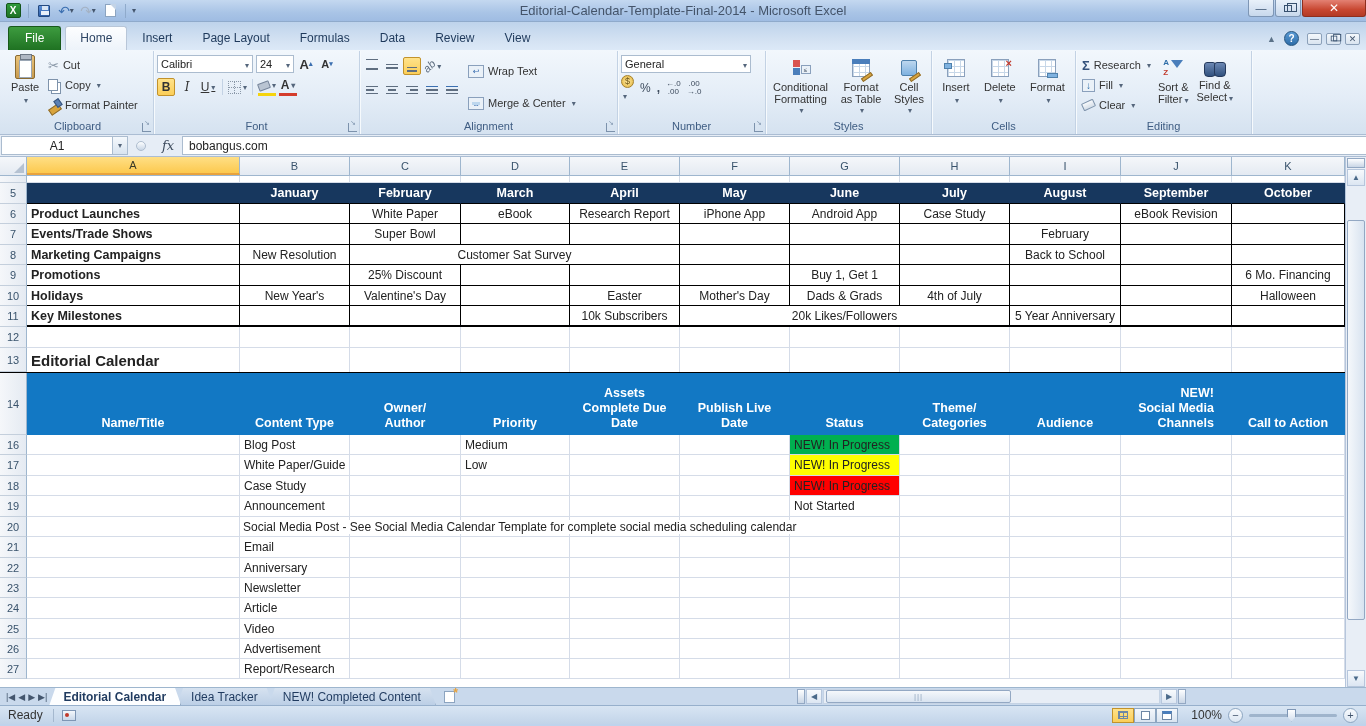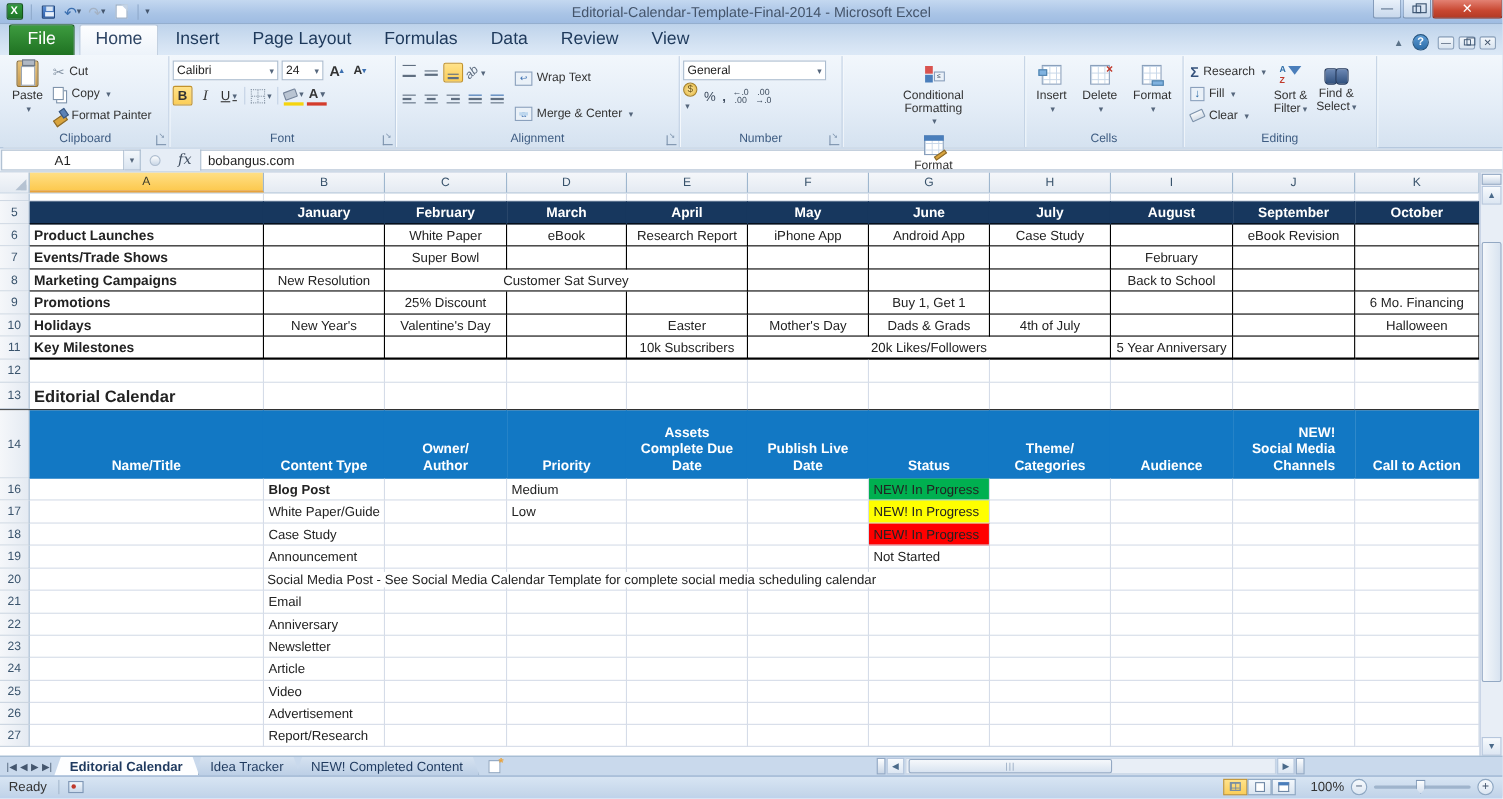--- a/index.html
+++ b/index.html
@@ -23,21 +23,21 @@
   .qat-sep { width:1px; height:14px; background:#8FAACB; margin:0 2px; }
   .tb-title { position:absolute; left:0; right:0; text-align:center; font-size:13px; color:#44546A; pointer-events:none; }
   .winbtns { position:absolute; right:0; top:0; display:flex; height:18px; }
   .wbtn { width:26px; height:17px; border:1px solid #7E96B5; border-top:none; background:linear-gradient(#E9F1FA,#C8D8EC); display:flex; align-items:center; justify-content:center; font-size:11px; color:#37506E; border-radius:0 0 3px 3px; margin-left:1px; }
   .wbtn.close { width:64px; background:linear-gradient(#E38173,#C84731 60%,#B33A25); color:#fff; border-color:#8E2E1E; font-size:12px; }
   .restore-glyph { width:8px; height:7px; border:1px solid #37506E; position:relative; background:#fff0; }
   .restore-glyph:before{ content:""; position:absolute; left:2px; top:-3px; width:8px; height:7px; border:1px solid #37506E; }
 
   
   .tabrow { position:relative; height:28px; background:linear-gradient(#BED3EB,#D5E3F3 70%,#DCE9F7); display:flex; align-items:flex-end; padding-left:8px; }
-  .rtab { padding:4px 14px 5px; font-size:16px; color:#1E395B; border:1px solid transparent; border-bottom:none; border-radius:3px 3px 0 0; }
+  .rtab { padding:4px 14px 5px; font-size:12px; color:#1E395B; border:1px solid transparent; border-bottom:none; border-radius:3px 3px 0 0; }
   .rtab.file { background:linear-gradient(#3D9B3F,#1F7222); color:#fff; border:1px solid #18591B; border-bottom:none; padding:4px 16px 5px; margin-right:4px; }
   .rtab.active { background:linear-gradient(#FDFEFF,#EDF3FA); border-color:#B8C6D8; color:#2E4564; }
   .tabrow-right { position:absolute; right:6px; bottom:4px; display:flex; align-items:center; gap:8px; }
   .chev { font-size:9px; color:#5B7288; }
   .help { width:15px; height:15px; border-radius:50%; background:linear-gradient(#5B9BD5,#2E6DA8); color:#fff; font-size:10px; font-weight:bold; display:flex; align-items:center; justify-content:center; border:1px solid #24537E; }
   .miniwin { display:flex; gap:4px; align-items:center; color:#4A5E76; font-size:10px; }
   .mw { width:15px; height:12px; border:1px solid #8BA0B9; background:linear-gradient(#F4F8FC,#D9E4F0); display:flex; align-items:center; justify-content:center; font-size:9px; color:#44566E; border-radius:2px; }
 
   
   .ribbon { height:85px; background:linear-gradient(#F2F7FC,#E4EDF7 55%,#D5E2F0); border-bottom:1px solid #ABBDD3; display:flex; padding:1px 2px 0; }
@@ -396,21 +396,21 @@
 .00</span>
           <span class="decbtn">.00
 →.0</span>
         </div>
       </div>
       <div class="glabel">Number</div>
       <span class="dlaunch"></span>
     </div>
 
     <div class="group" style="width:166px">
-      <div class="gbody" style="justify-content:space-between;padding-top:2px;flex-direction:column;">
+      <div class="gbody" style="justify-content:space-between;padding-top:2px;">
         <div class="bigbtn dd" style="white-space:pre-line">
           <span class="cf-ic"><span class="sq1"></span><span class="sq2"></span><span class="sqlines">≤</span></span>
           <span class="lbl">Conditional
 Formatting</span>
         </div>
         <div class="bigbtn dd" style="white-space:pre-line">
           <span class="tbl-ic"><span class="mini-grid"></span><span class="tbl-head"></span><span class="brush2"></span></span>
           <span class="lbl">Format
 as Table</span>
         </div>
@@ -666,21 +666,21 @@
 Categories</span>
           <span class="cell" style="width: 111px;">Audience</span>
           <span class="cell" style="width: 111px; text-align: right;">NEW!
 Social Media
 Channels</span>
           <span class="cell" style="width: 113px;">Call to Action</span>
         </div>
         <div class="grow plain" style="height: 20px;">
           <span class="gut">16</span>
           <span class="cell" style="width: 213px;"></span>
-          <span class="cell left" style="width: 110px; font-weight: bold;">Blog Post</span>
+          <span class="cell left" style="width: 110px;">Blog Post</span>
           <span class="cell" style="width: 111px;"></span>
           <span class="cell left" style="width: 109px;">Medium</span>
           <span class="cell" style="width: 110px;"></span>
           <span class="cell" style="width: 110px;"></span>
           <span class="cell left" style="width: 110px; background: rgb(0, 176, 80);">NEW! In Progress</span>
           <span class="cell" style="width: 110px;"></span>
           <span class="cell" style="width: 111px;"></span>
           <span class="cell" style="width: 111px;"></span>
           <span class="cell" style="width: 113px;"></span>
         </div>

